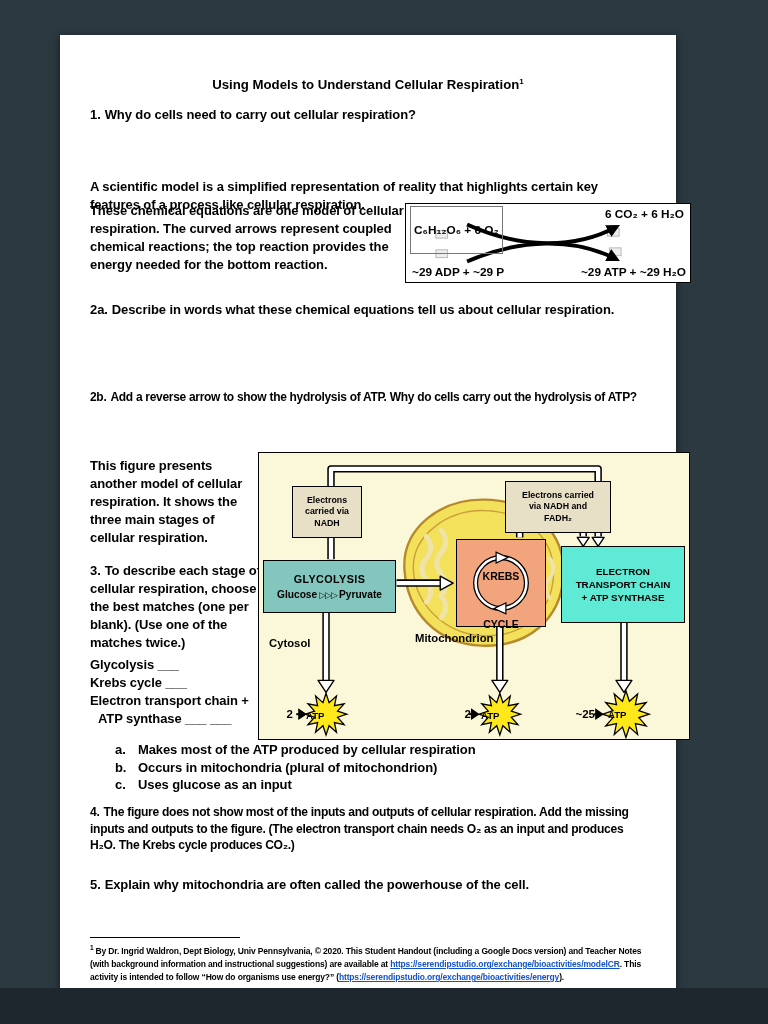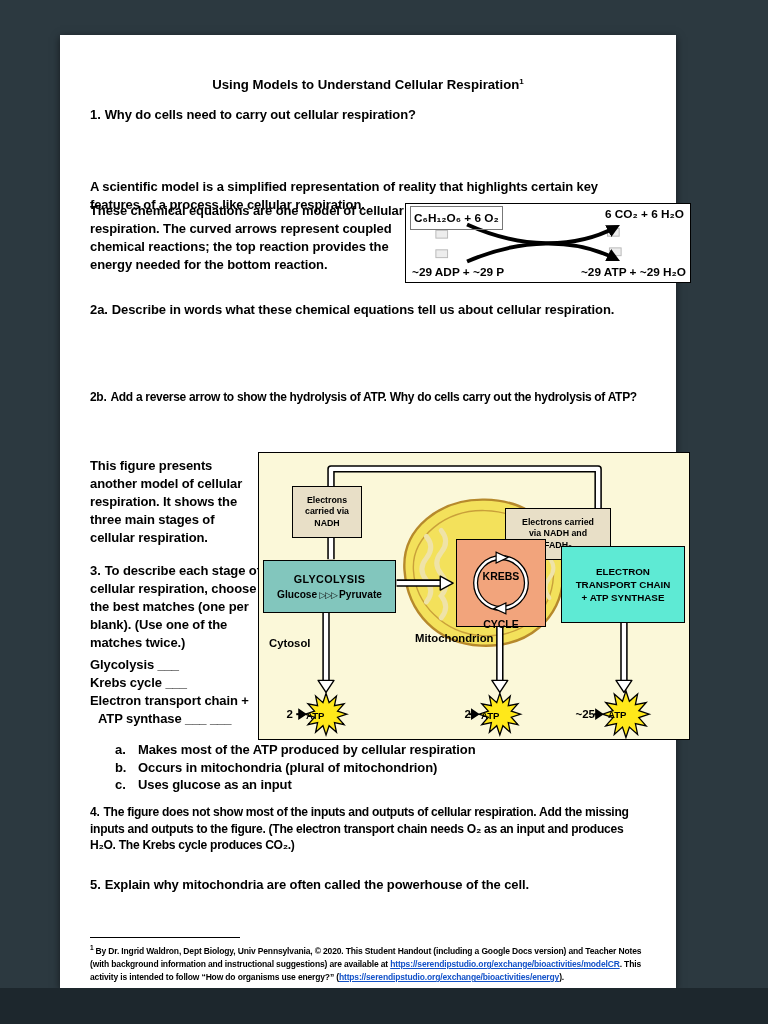--- a/index.html
+++ b/index.html
@@ -11,41 +11,41 @@
   .abs { position:absolute; }
   .txt { font-size:13px; line-height:1.38; font-weight:600; letter-spacing:-0.1px; }
   .tight { font-size:12.1px; letter-spacing:-0.3px; }
   .qnum { font-weight:700; margin-right:4px; }
   .title { left:0; right:0; top:42px; text-align:center; font-size:13.2px; font-weight:700; }
   .title sup { font-size:8px; }
 
   
   .eq-box { left:345px; top:168px; width:286px; height:80px; border:1.3px solid #000; background:#fff; }
   .eq { position:absolute; font-size:11.8px; font-weight:600; white-space:nowrap; }
-  .eq-tl { left:4px; top:2px; border:1px solid #777; padding:4px 3px; }
+  .eq-tl { left:4px; top:2px; border:1px solid #777; padding:16px 3px; }
   .eq-tr { right:6px; top:3px; }
   .eq-bl { left:6px; bottom:3px; }
   .eq-br { right:4px; bottom:3px; }
   .eq-svg { position:absolute; inset:0; width:100%; height:100%; }
 
   
   .fig-intro { left:30px; top:422px; width:172px; }
   .q3 { left:30px; top:527px; width:178px; }
   .match { left:30px; top:621px; width:210px; line-height:18px; }
   .match .indent { padding-left:8px; }
 
   
   .figure { left:198px; top:417px; width:432px; height:288px; border:1.3px solid #000;
             background:#FBF8D9; overflow:hidden; }
   .fig-art { position:absolute; inset:0; width:100%; height:100%; }
   .tanbox { position:absolute; background:#E8DFC7; border:1px solid #000; display:flex;
             flex-direction:column; align-items:center; justify-content:center;
             font-size:8.8px; font-weight:700; line-height:1.3; text-align:center; }
   .nadh-box { left:33px; top:33px; width:70px; height:52px; }
-  .fadh-box { left:246px; top:28px; width:106px; height:52px;margin-top:27px; }
+  .fadh-box { left:246px; top:28px; width:106px; height:52px; }
   .gly-box { position:absolute; left:4px; top:107px; width:133px; height:53px;
              background:#82C6BD; border:1.2px solid #000; padding-top:12px; }
   .gly-title { text-align:center; font-weight:700; font-size:10.8px; letter-spacing:.4px; }
   .gly-row { display:flex; justify-content:center; align-items:center; font-weight:700;
              font-size:10.2px; margin-top:4px; }
   .gly-arrows { font-size:9px; margin:0 2px; letter-spacing:-1px; color:#111; }
   .krebs-box { position:absolute; left:197px; top:86px; width:90px; height:88px;
                background:#F2A47C; border:1.2px solid #000; display:flex; flex-direction:column;
                align-items:center; justify-content:center; }
   .krebs-box .ring { position:absolute; inset:0; width:100%; height:100%; }

